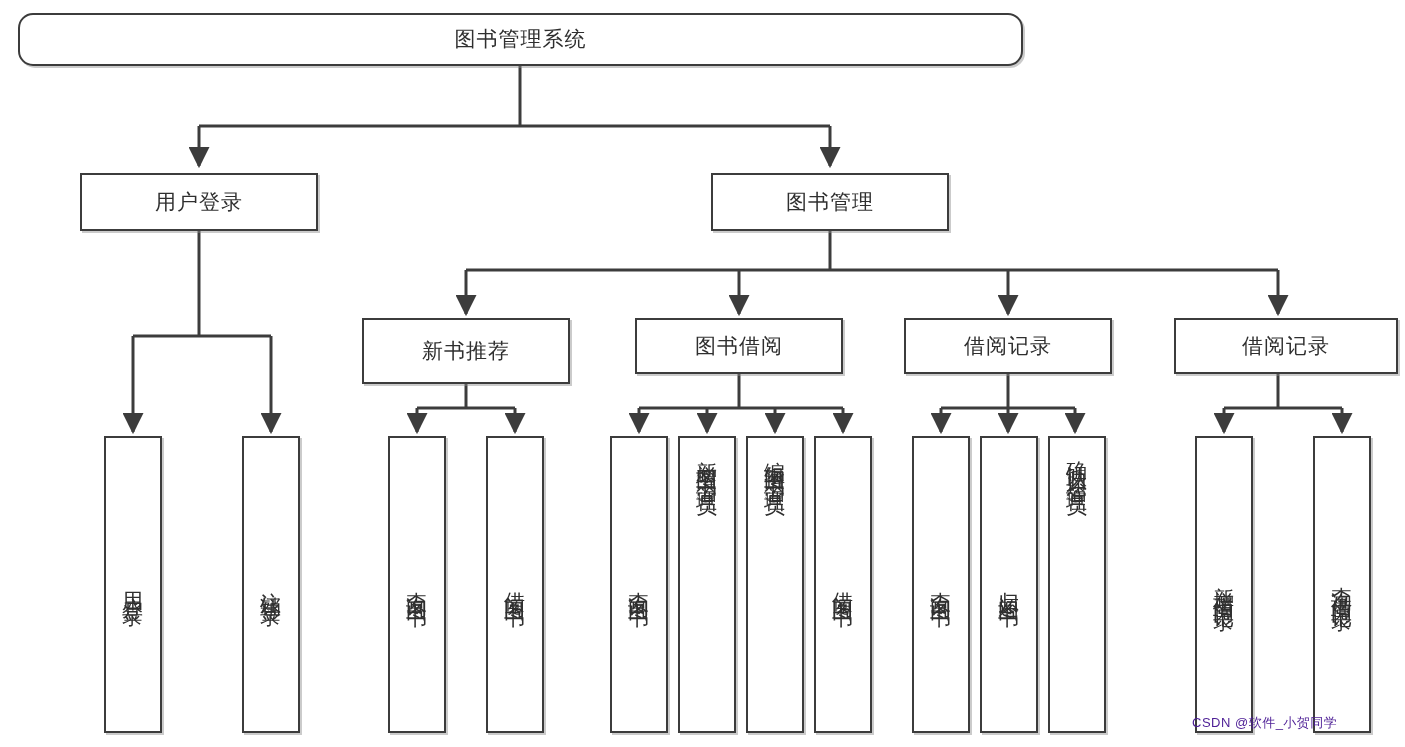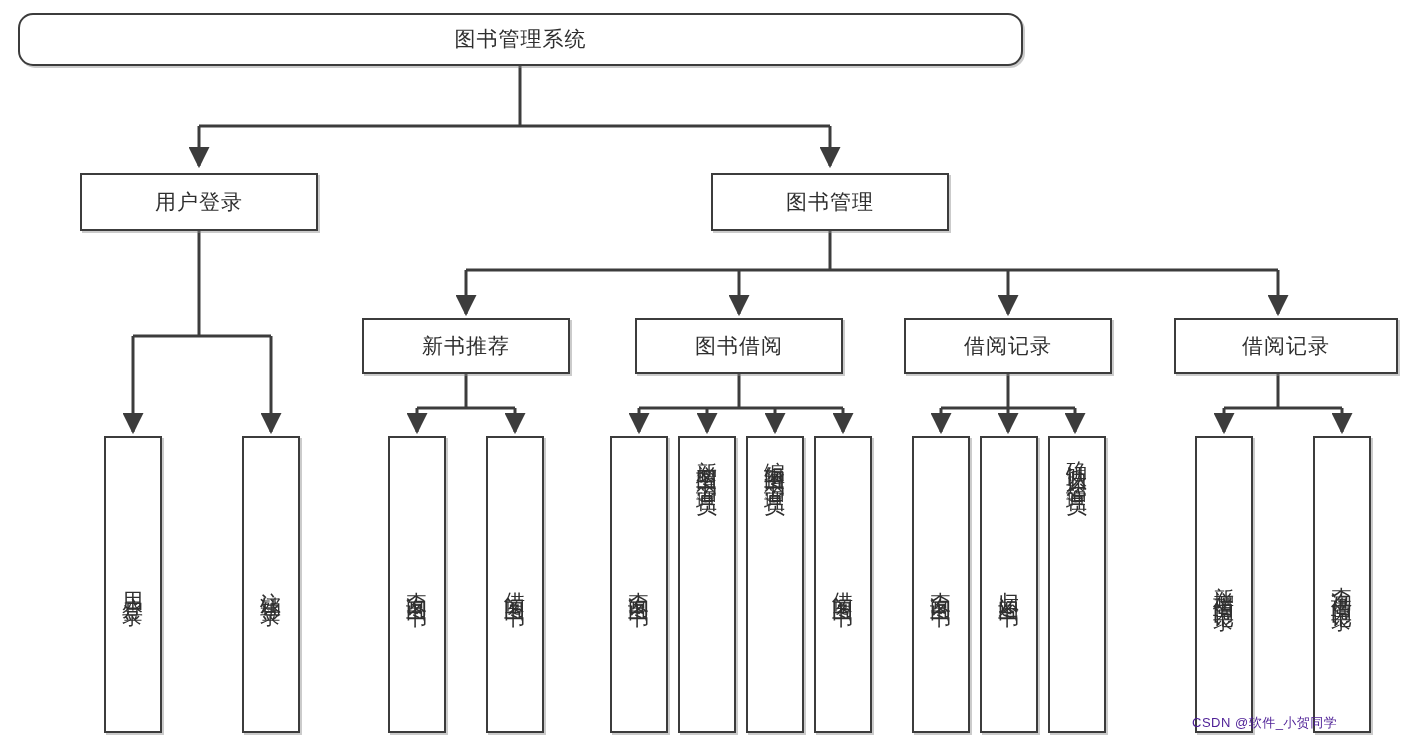--- a/index.html
+++ b/index.html
@@ -128,21 +128,21 @@
     <span class="lbl">图书管理系统</span>
   </div>
 
   <div class="node" style="left:80px; top:173px; width:238px; height:58px;">
     <span class="lbl">用户登录</span>
   </div>
   <div class="node" style="left:711px; top:173px; width:238px; height:58px;">
     <span class="lbl">图书管理</span>
   </div>
 
-  <div class="node" style="left:362px; top:318px; width:208px; height:56px;">
+  <div class="node" style="left:362px; top:318px; width:208px; height:66px;">
     <span class="lbl">新书推荐</span>
   </div>
   <div class="node" style="left:635px; top:318px; width:208px; height:56px;">
     <span class="lbl">图书借阅</span>
   </div>
   <div class="node" style="left:904px; top:318px; width:208px; height:56px;">
     <span class="lbl">借阅记录</span>
   </div>
   <div class="node" style="left:1174px; top:318px; width:224px; height:56px;">
     <span class="lbl">借阅记录</span>

